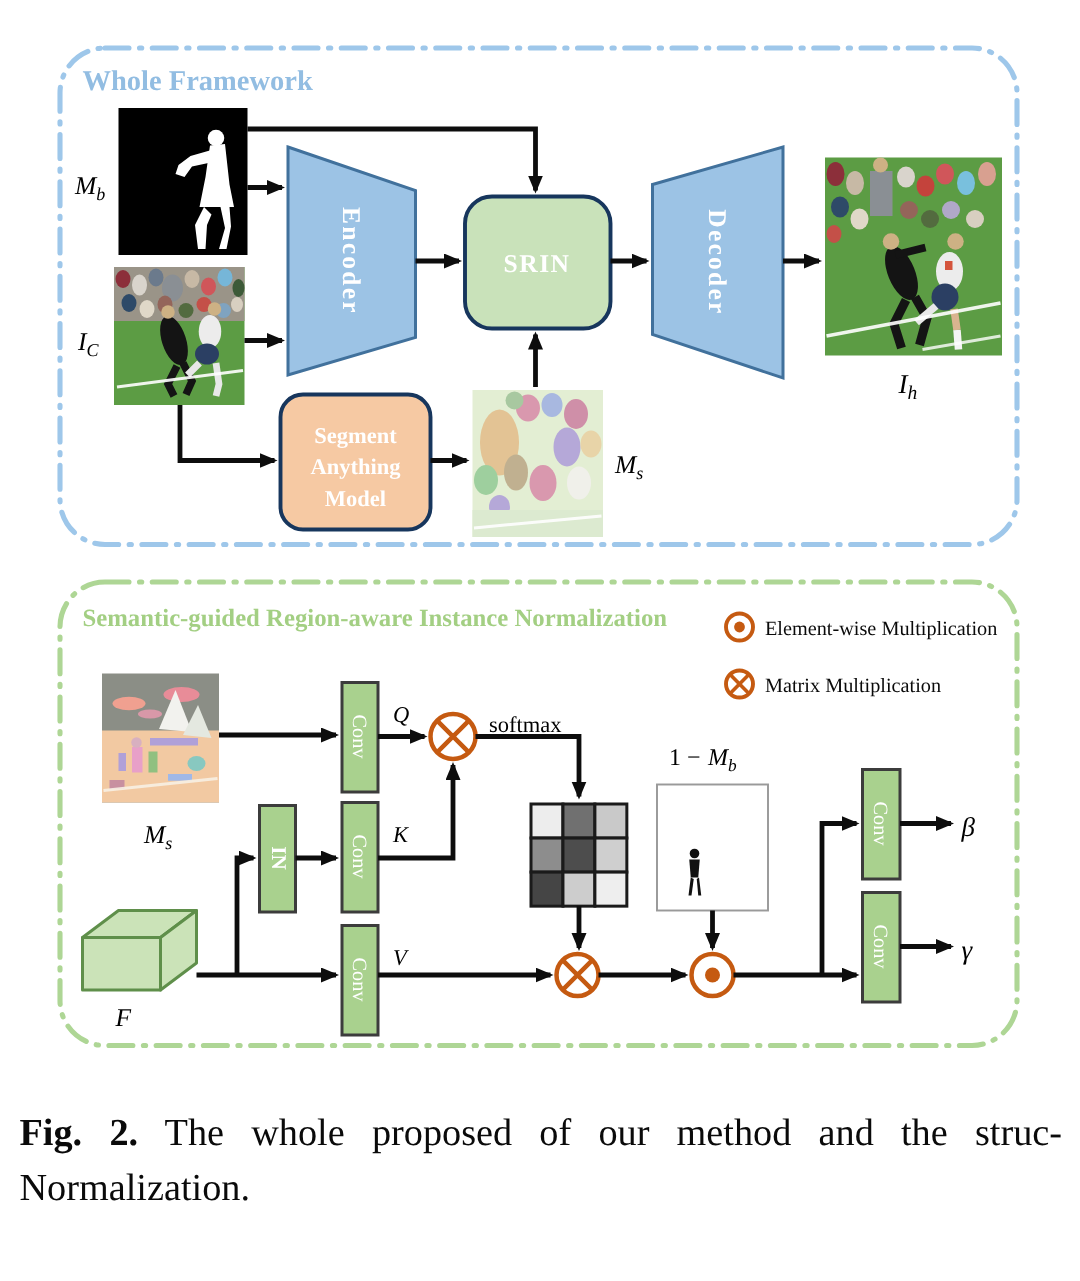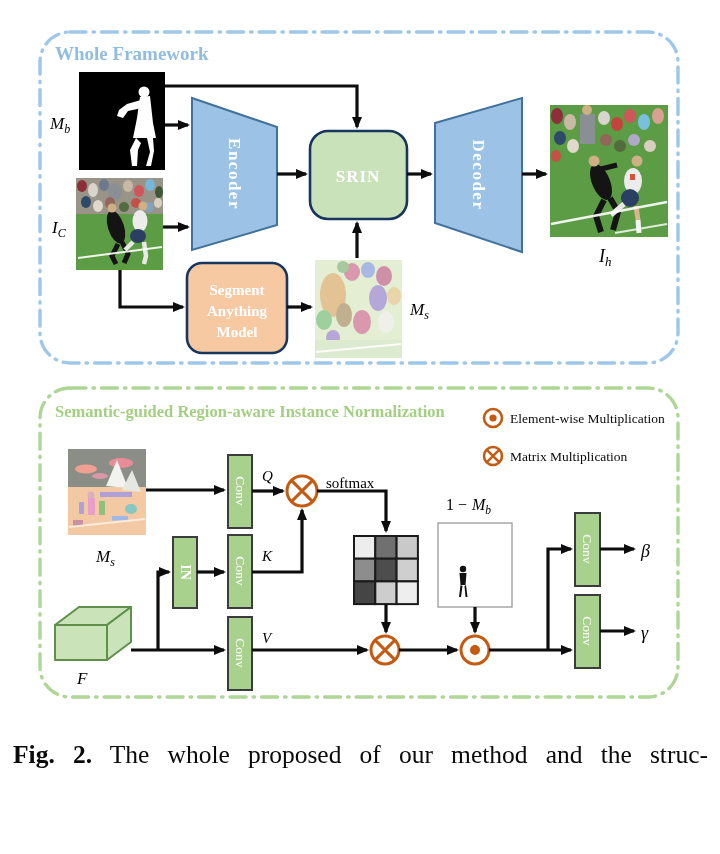--- a/index.html
+++ b/index.html
@@ -288,14 +288,15 @@
     <line x1="475" y1="607" x2="475" y2="632" marker-end="url(#ah)"></line>
     <line x1="489" y1="650" x2="571" y2="650" marker-end="url(#ah)"></line>
     <polyline points="548,650 548,549 571,549" marker-end="url(#ah)"></polyline>
     <line x1="600" y1="549" x2="634" y2="549" marker-end="url(#ah)"></line>
     <line x1="600" y1="631" x2="634" y2="631" marker-end="url(#ah)"></line>
   </g>
 </svg>
 
 <div class="caption">
   <div class="jline"><span class="fig">Fig. 2.</span><span> The whole proposed of our method and the struc-</span></div>
+  <div>Normalization.</div>
 </div>
 </div>
 
 </body></html>

